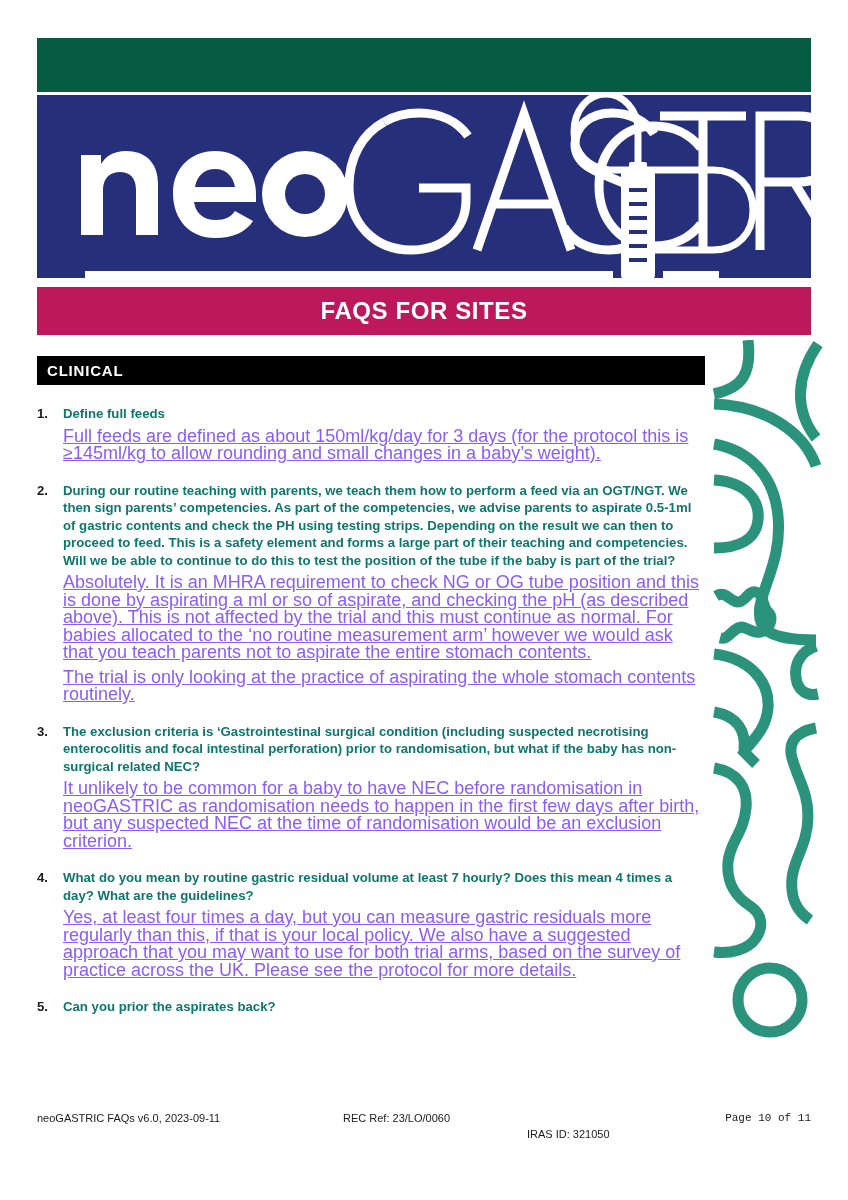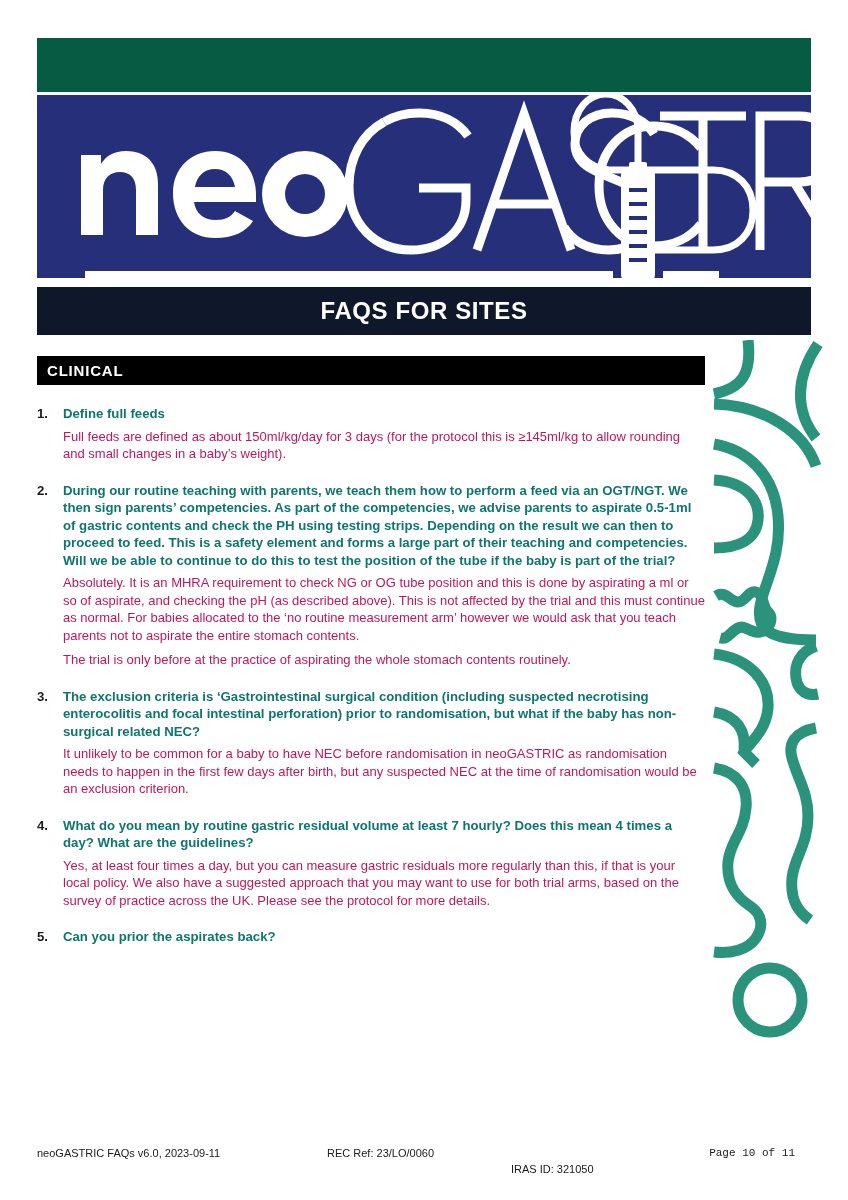--- a/index.html
+++ b/index.html
@@ -58,21 +58,21 @@
     width: 774px;
     height: 240px;
     overflow: visible;
   }
   .hdr-title-band {
     position: absolute;
     left: 37px;
     top: 287px;
     width: 774px;
     height: 48px;
-    background: #0f172a;
+    background: #be185d;
     display: flex;
     align-items: center;
     justify-content: center;
   }
   .hdr-title-band .t {
     color: #ffffff;
     font-size: 24px;
     font-weight: bold;
     letter-spacing: 0.6px;
   }
@@ -122,40 +122,41 @@
   .faq-qtext {
     flex: 1 1 auto;
     font-size: 13.2px;
     font-weight: bold;
     line-height: 17.5px;
     color: #0f766e;
   }
   .faq-a {
     margin-left: 26px;
     margin-top: 5px;
-    font-size: 13px;
+    font-size: 18px;
     line-height: 17.5px;
-    color: #be185d;
+    color: #8b5cf6;
+    text-decoration: underline;
   }
   .faq-a + .faq-a {
     margin-top: 7px;
   }
 
   
   .footer {
     position: absolute;
     left: 37px;
-    top: 1147px;
+    top: 1112px;
     width: 774px;
     display: flex;
     font-size: 11px;
     color: #1a1a1a;
   }
   .footer .c1 { width: 290px; }
-  .footer .c2 { width: 184px; }
+  .footer .c2 { width: 184px; margin-left: 16px; }
   .footer .c3 { width: 170px; margin-top: 16px; }
   .footer .c4 { width: 114px; text-align: right; font-family: Liberation Mono, monospace; }
 </style>
 </head>
 <body>
 
 <div class="page">
 
   <svg class="deco" viewBox="0 0 136 790" fill="none" xmlns="http://www.w3.org/2000/svg" stroke="#2b937c" stroke-width="11" stroke-linecap="butt">
     <path d="M36 0 C 40 34, 30 48, 2 54"></path>
@@ -259,21 +260,21 @@
       </div>
       <div class="faq-a">Full feeds are defined as about 150ml/kg/day for 3 days (for the protocol this is ≥145ml/kg to allow rounding and small changes in a baby’s weight).</div>
     </div>
 
     <div class="faq-item">
       <div class="faq-q">
         <span class="faq-num">2.</span>
         <span class="faq-qtext">During our routine teaching with parents, we teach them how to perform a feed via an OGT/NGT. We then sign parents’ competencies. As part of the competencies, we advise parents to aspirate 0.5-1ml of gastric contents and check the PH using testing strips. Depending on the result we can then to proceed to feed. This is a safety element and forms a large part of their teaching and competencies.  Will we be able to continue to do this to test the position of the tube if the baby is part of the trial?</span>
       </div>
       <div class="faq-a">Absolutely. It is an MHRA requirement to check NG or OG tube position and this is done by aspirating a ml or so of aspirate, and checking the pH (as described above). This is not affected by the trial and this must continue as normal. For babies allocated to the ‘no routine measurement arm’ however we would ask that you teach parents not to aspirate the entire stomach contents.</div>
-      <div class="faq-a">The trial is only before at the practice of aspirating the whole stomach contents routinely.</div>
+      <div class="faq-a">The trial is only looking at the practice of aspirating the whole stomach contents routinely.</div>
     </div>
 
     <div class="faq-item">
       <div class="faq-q">
         <span class="faq-num">3.</span>
         <span class="faq-qtext">The exclusion criteria is ‘Gastrointestinal surgical condition (including suspected necrotising enterocolitis and focal intestinal perforation) prior to randomisation, but what if the baby has non-surgical related NEC?</span>
       </div>
       <div class="faq-a">It unlikely to be common for a baby to have NEC before randomisation in neoGASTRIC as randomisation needs to happen in the first few days after birth, but any suspected NEC at the time of randomisation would be an exclusion criterion.</div>
     </div>
 

